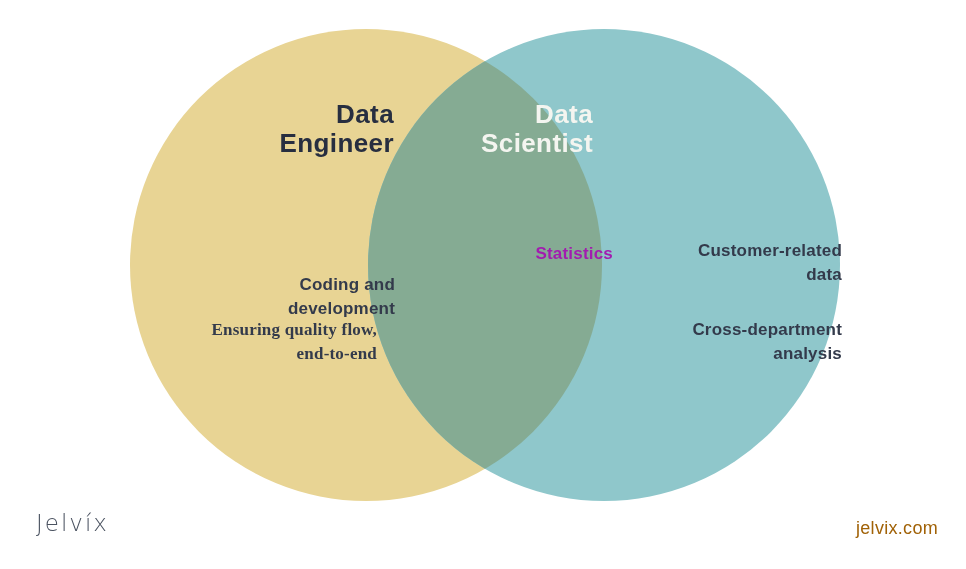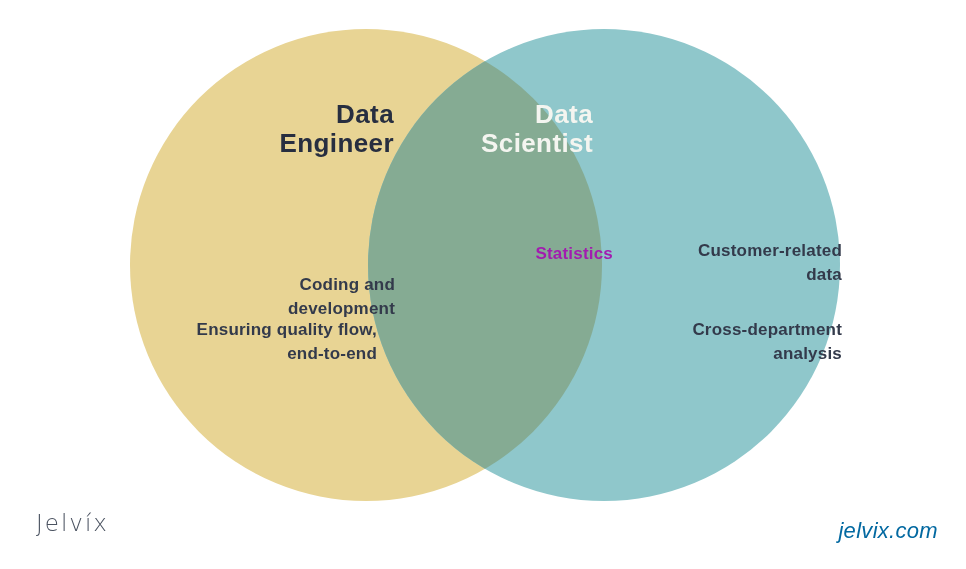--- a/index.html
+++ b/index.html
@@ -19,34 +19,34 @@
   .title.light { color: #f4f5f0; }
   .item {
     font-size: 17px; font-weight: bold; line-height: 24px;
     letter-spacing: 0.2px; color: #333a4b;
   }
   .item.light { color: #a21caf; }
   .t-left  { left: 174px; top: 100px; width: 220px; }
   .t-mid   { left: 373px; top: 100px; width: 220px; }
   .t-right { left: 559px; top: 100px; width: 220px; }
   .li1 { left: 135px; top: 239px; width: 260px; margin-top: 34px; }
-  .li2 { left: 117px; top: 318px; width: 260px; }
+  .li2 { left: 117px; top: 318px; width: 260px; font-family: Liberation Serif, serif; }
   .ci1 { left: 353px; top: 242px; width: 260px; }
   .ci2 { left: 353px; top: 319px; width: 260px; line-height: 23px; }
   .ri1 { left: 582px; top: 239px; width: 260px; }
   .ri2 { left: 582px; top: 318px; width: 260px; }
   .logo {
     position: absolute; left: 36px; top: 510px;
     font-family: "DejaVu Sans", "Liberation Sans", sans-serif;
     font-weight: 200; font-size: 23px; letter-spacing: 2px;
     color: #4a5260;
   }
   .site {
     position: absolute; right: 28px; top: 518px;
-    font-size: 22px; color: #0369a1; letter-spacing: 0.3px; font-style: italic;
+    font-size: 18px; color: #a16207; letter-spacing: 0.3px;
   }
 </style>
 </head>
 <body>
 
 <div class="canvas">
 
   <svg class="venn-svg" viewBox="0 0 966 569" aria-hidden="true">
     <defs>
       <clipPath id="clip-right-circle">

